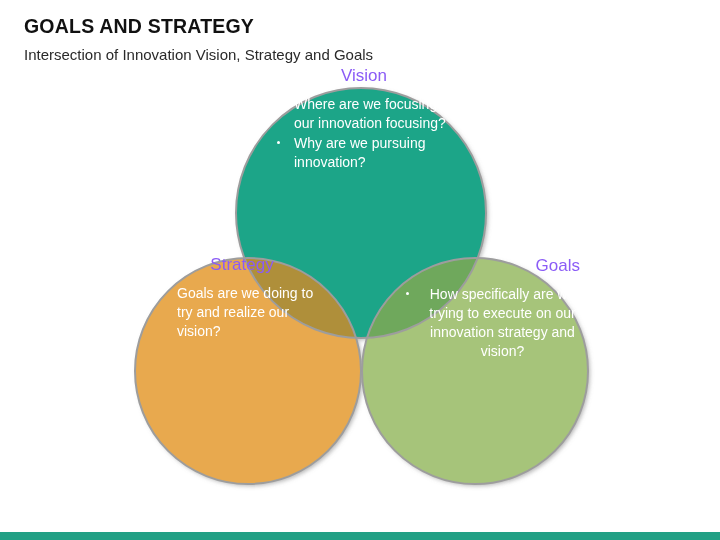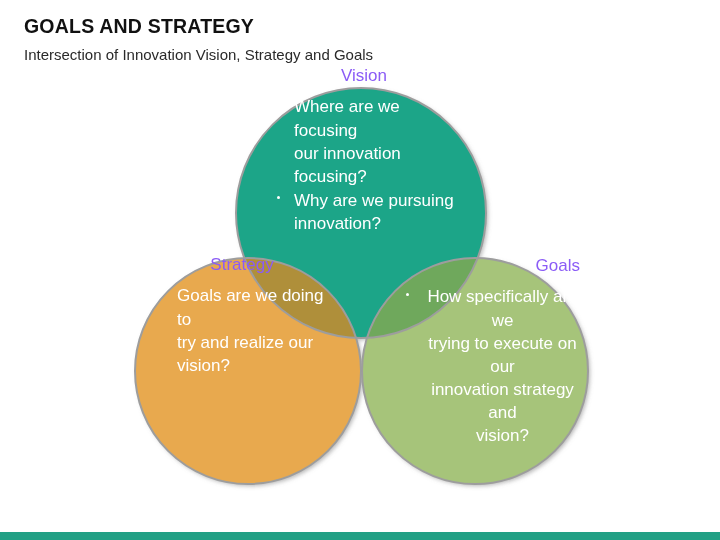--- a/index.html
+++ b/index.html
@@ -79,21 +79,21 @@
     margin: 0 0 9px 0;
   }
   .bullet-list {
     list-style: none;
     margin: 0;
     padding: 0;
   }
   .bullet-list li {
     position: relative;
     padding-left: 19px;
-    font-size: 17px;
+    font-size: 14px;
     line-height: 1.36;
     color: #ffffff;
     margin-bottom: 1px;
     font-weight: normal;
   }
   .bullet-list li .dot {
     position: absolute;
     left: 2px;
     top: 0.44em;
     width: 3px;

